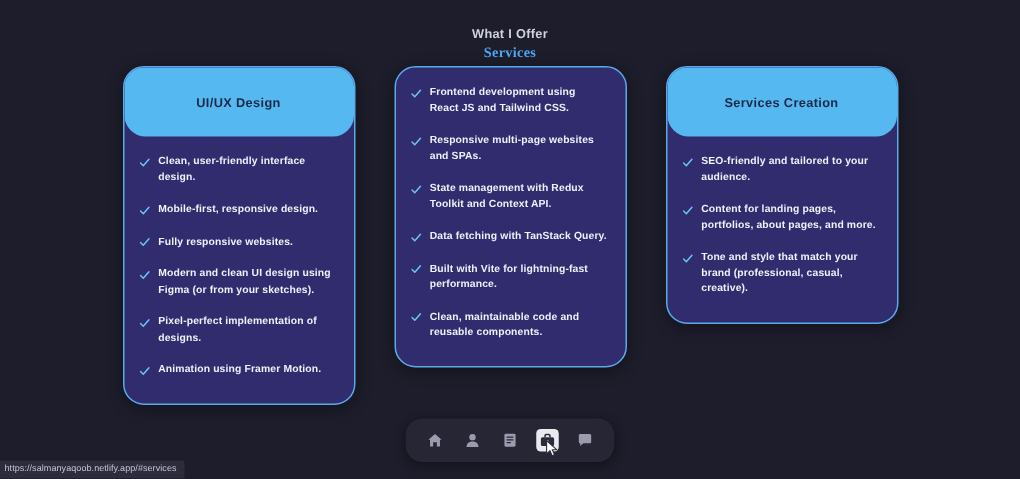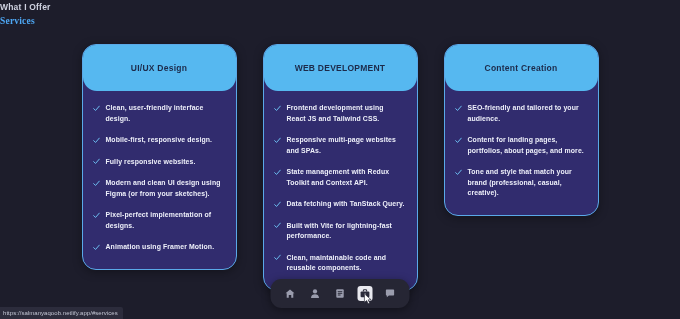--- a/index.html
+++ b/index.html
@@ -11,22 +11,22 @@
   }
 
   body {
     background: #1d1d2b;
     font-family: "Liberation Sans", sans-serif;
     position: relative;
   }
 
   
   .section-head {
-    text-align: left;
-    padding-top: 2px;
+    text-align: center;
+    padding-top: 17px;
   }
   .eyebrow {
     color: #cfd2e0;
     font-size: 8.5px;
     font-weight: 700;
     letter-spacing: .2px;
     line-height: 11px;
   }
   .section-title {
     color: #4ea8f5;
@@ -221,23 +221,20 @@
           <svg width="7" height="7" viewBox="0 0 10 10">
               <path d="M1 5.2 L3.6 7.8 L9 1.6" stroke="#6fc3f5" stroke-width="1.4" fill="none" stroke-linecap="round" stroke-linejoin="round"></path>
             </svg>
         </span>
         <span class="feature-text">Animation using Framer Motion.</span>
       </div>
     </div>
   </div>
 
   <div class="card">
-    <div class="card-header">
-      <div class="card-header-title">WEB DEVELOPMENT</div>
-    </div>
     <div class="card-body">
       <div class="feature">
         <span class="check">
           <svg width="7" height="7" viewBox="0 0 10 10">
               <path d="M1 5.2 L3.6 7.8 L9 1.6" stroke="#6fc3f5" stroke-width="1.4" fill="none" stroke-linecap="round" stroke-linejoin="round"></path>
             </svg>
         </span>
         <span class="feature-text">Frontend development using React JS and Tailwind CSS.</span>
       </div>
       <div class="feature">
@@ -278,21 +275,21 @@
               <path d="M1 5.2 L3.6 7.8 L9 1.6" stroke="#6fc3f5" stroke-width="1.4" fill="none" stroke-linecap="round" stroke-linejoin="round"></path>
             </svg>
         </span>
         <span class="feature-text">Clean, maintainable code and reusable components.</span>
       </div>
     </div>
   </div>
 
   <div class="card">
     <div class="card-header">
-      <div class="card-header-title">Content Creation</div>
+      <div class="card-header-title">Services Creation</div>
     </div>
     <div class="card-body">
       <div class="feature">
         <span class="check">
           <svg width="7" height="7" viewBox="0 0 10 10">
               <path d="M1 5.2 L3.6 7.8 L9 1.6" stroke="#6fc3f5" stroke-width="1.4" fill="none" stroke-linecap="round" stroke-linejoin="round"></path>
             </svg>
         </span>
         <span class="feature-text">SEO-friendly and tailored to your audience.</span>
       </div>

